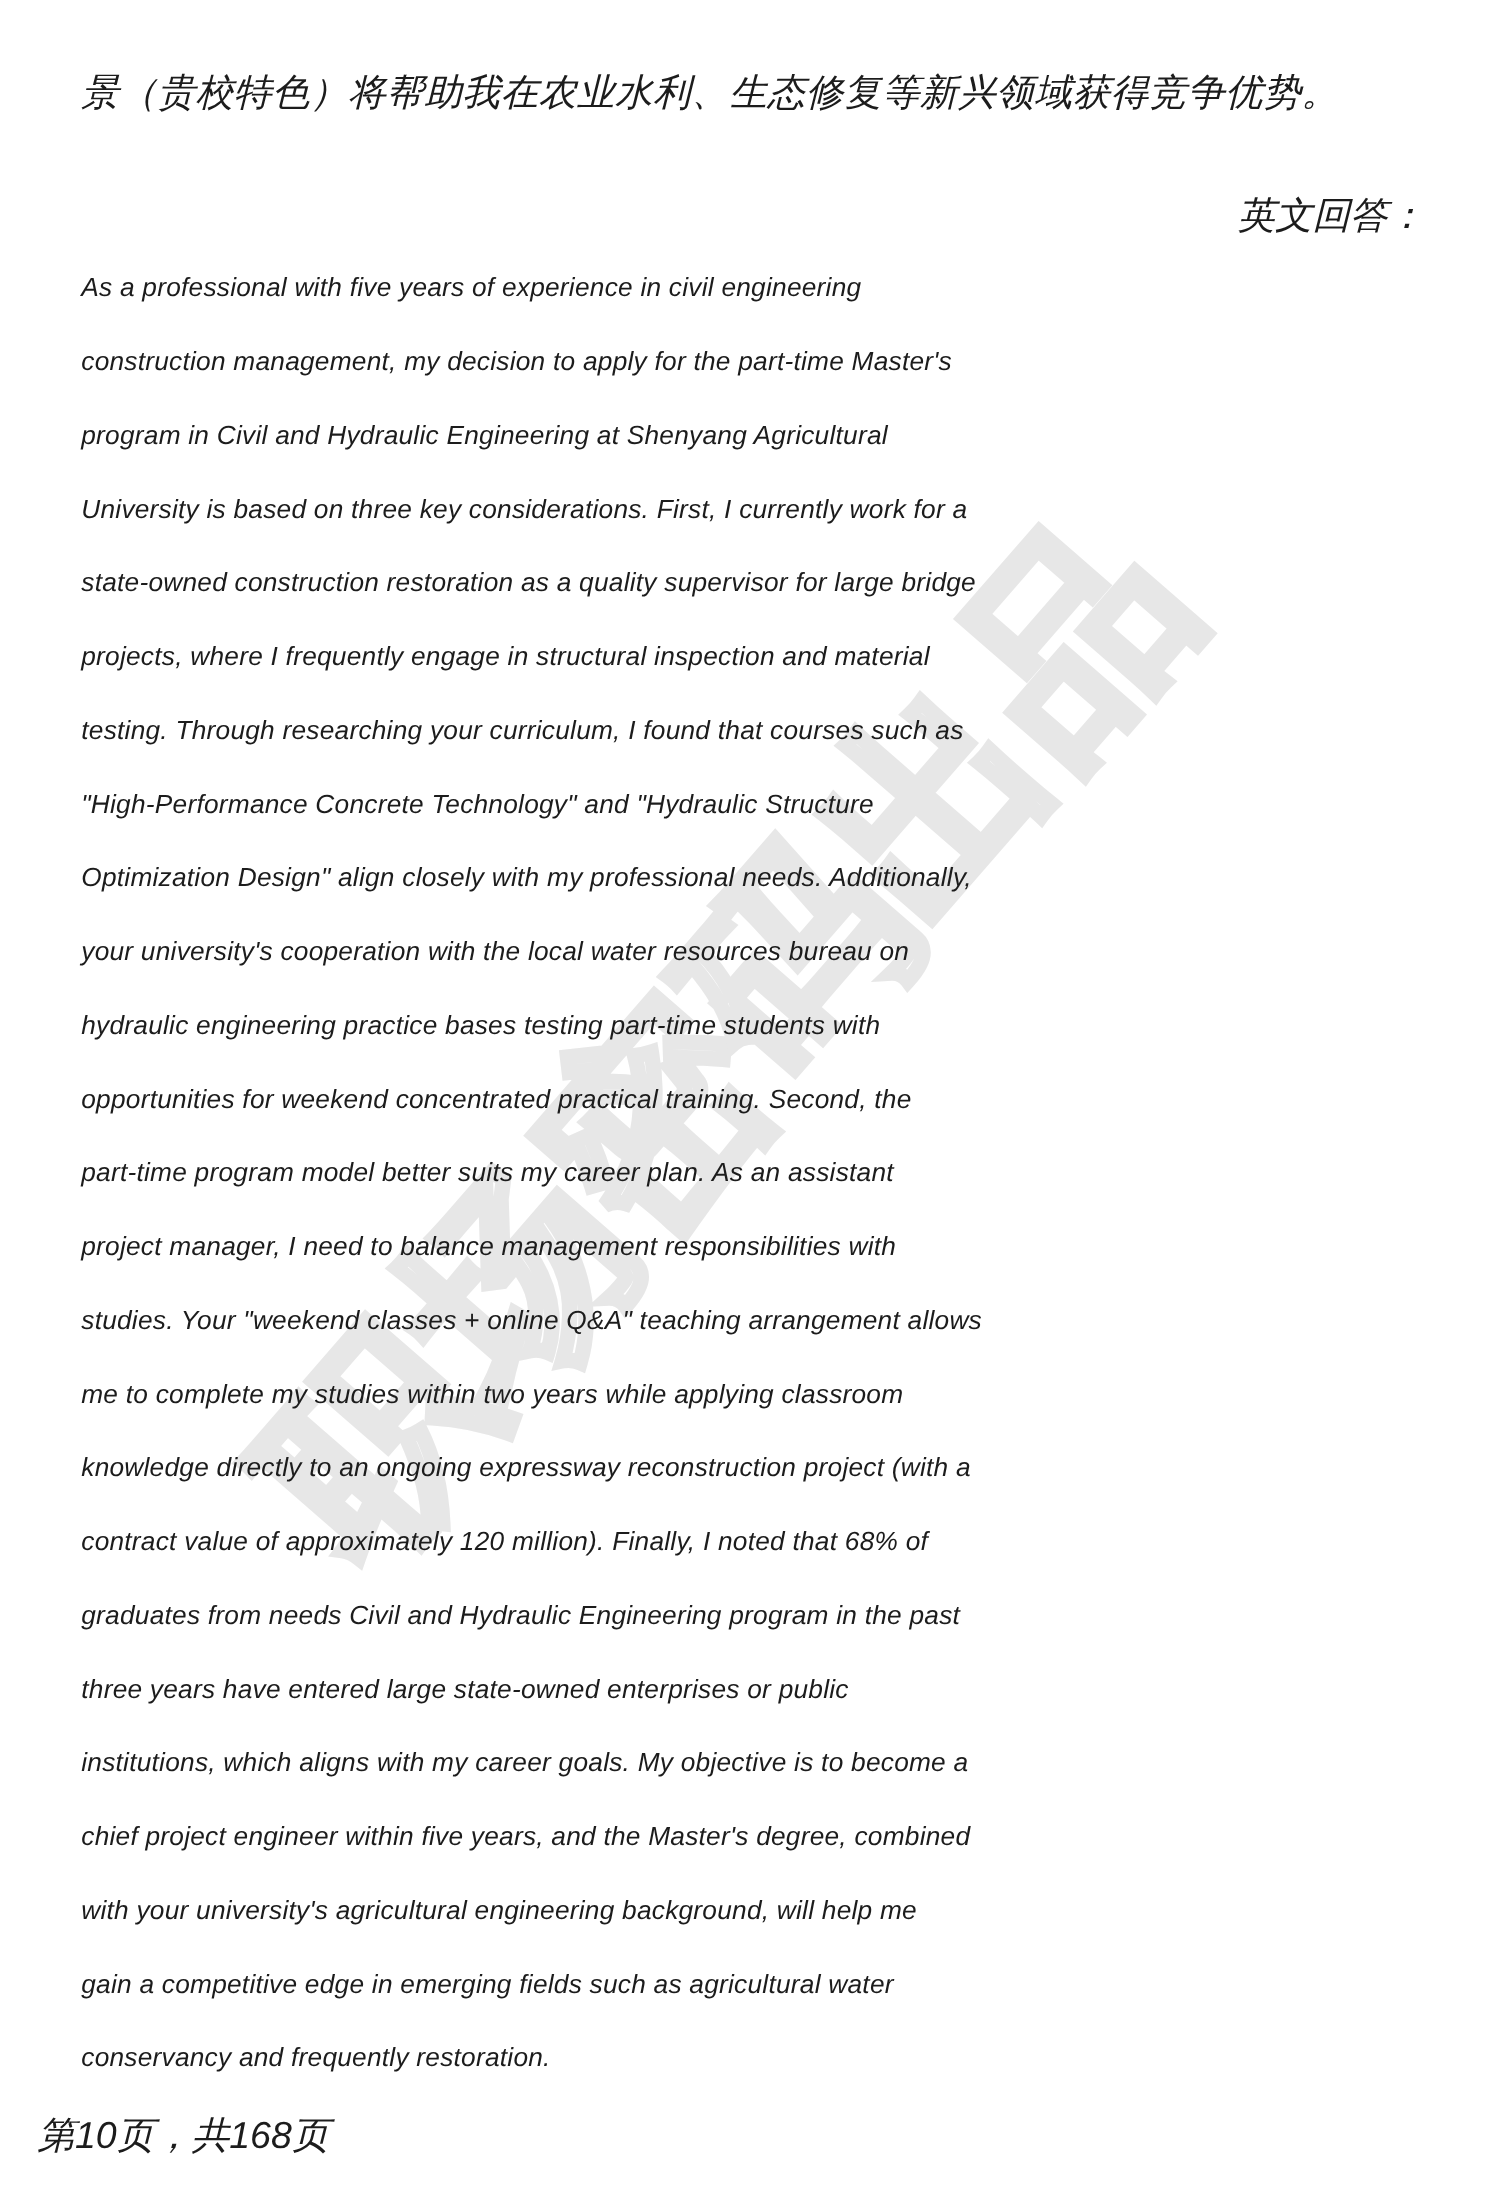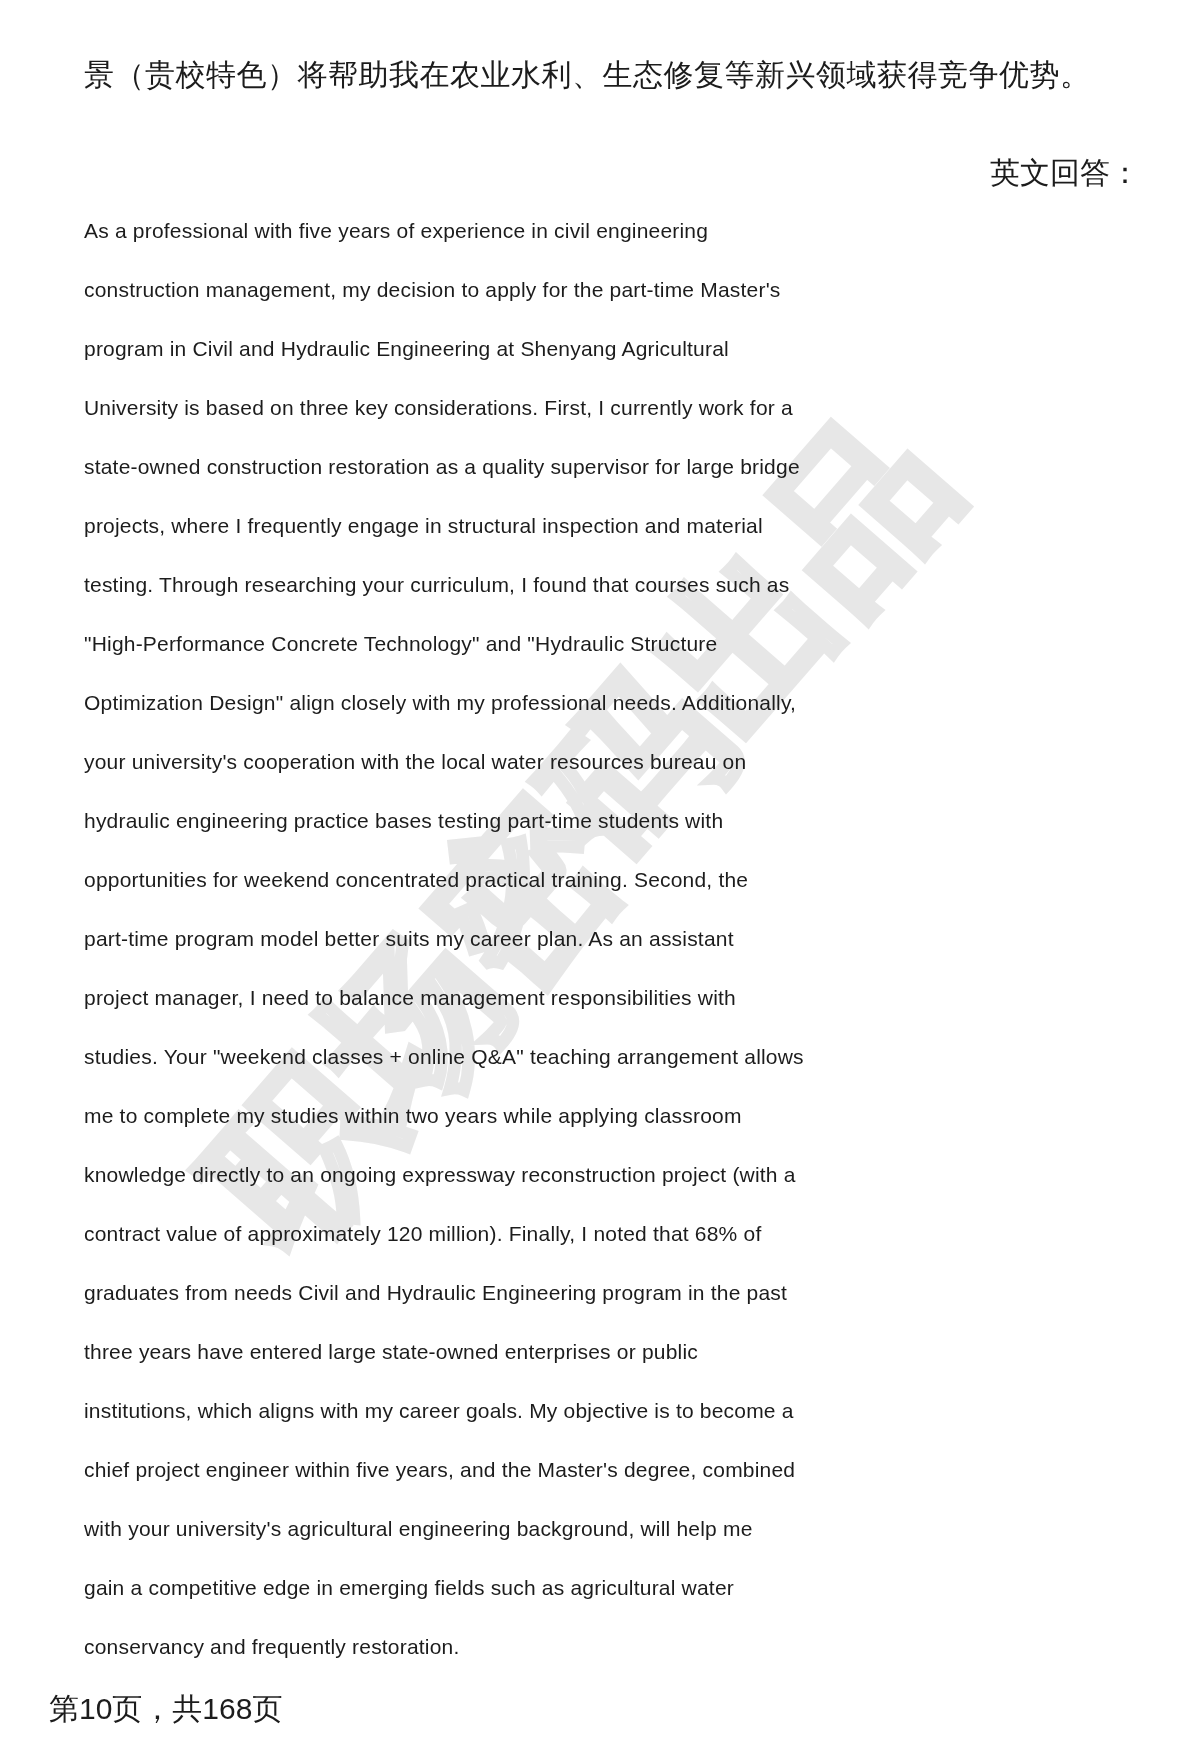--- a/index.html
+++ b/index.html
@@ -24,21 +24,22 @@
     font-family: "Liberation Sans", "DejaVu Sans", sans-serif;
     font-weight: 700;
     font-size: 170px;
     fill: none;
     stroke: #e7e7e7;
     stroke-width: 7px;
   }
   .content {
     position: absolute;
     inset: 0;
-    padding: 57px 60px 0 84px;
+    padding: 57px 60px 0 65px;
+    font-style: italic;
   }
   .cn-line {
     font-size: 30px;
     line-height: 36px;
     letter-spacing: 0.5px;
     white-space: nowrap;
     margin-bottom: 62px;
   }
   .section-label {
     font-size: 30px;

